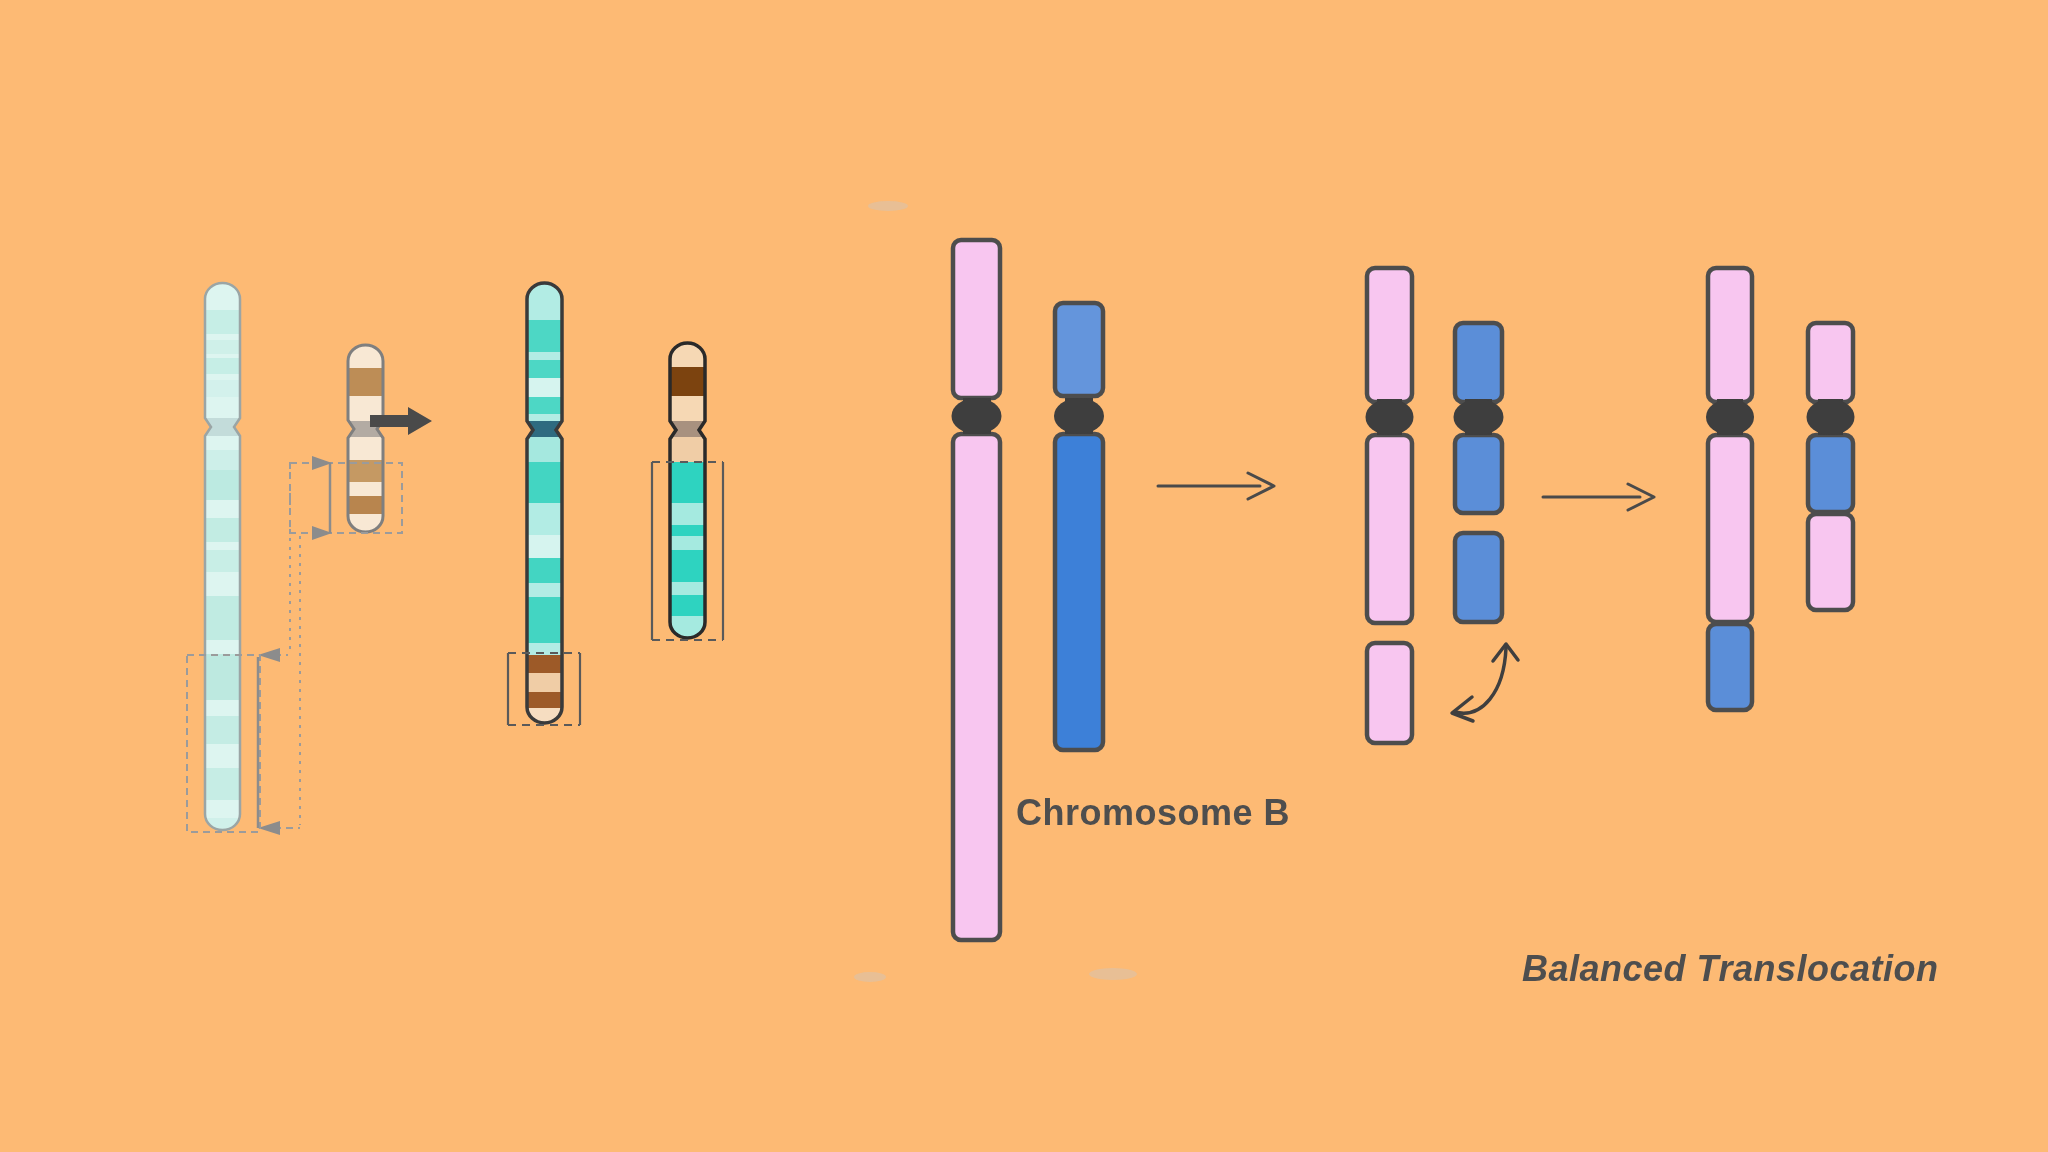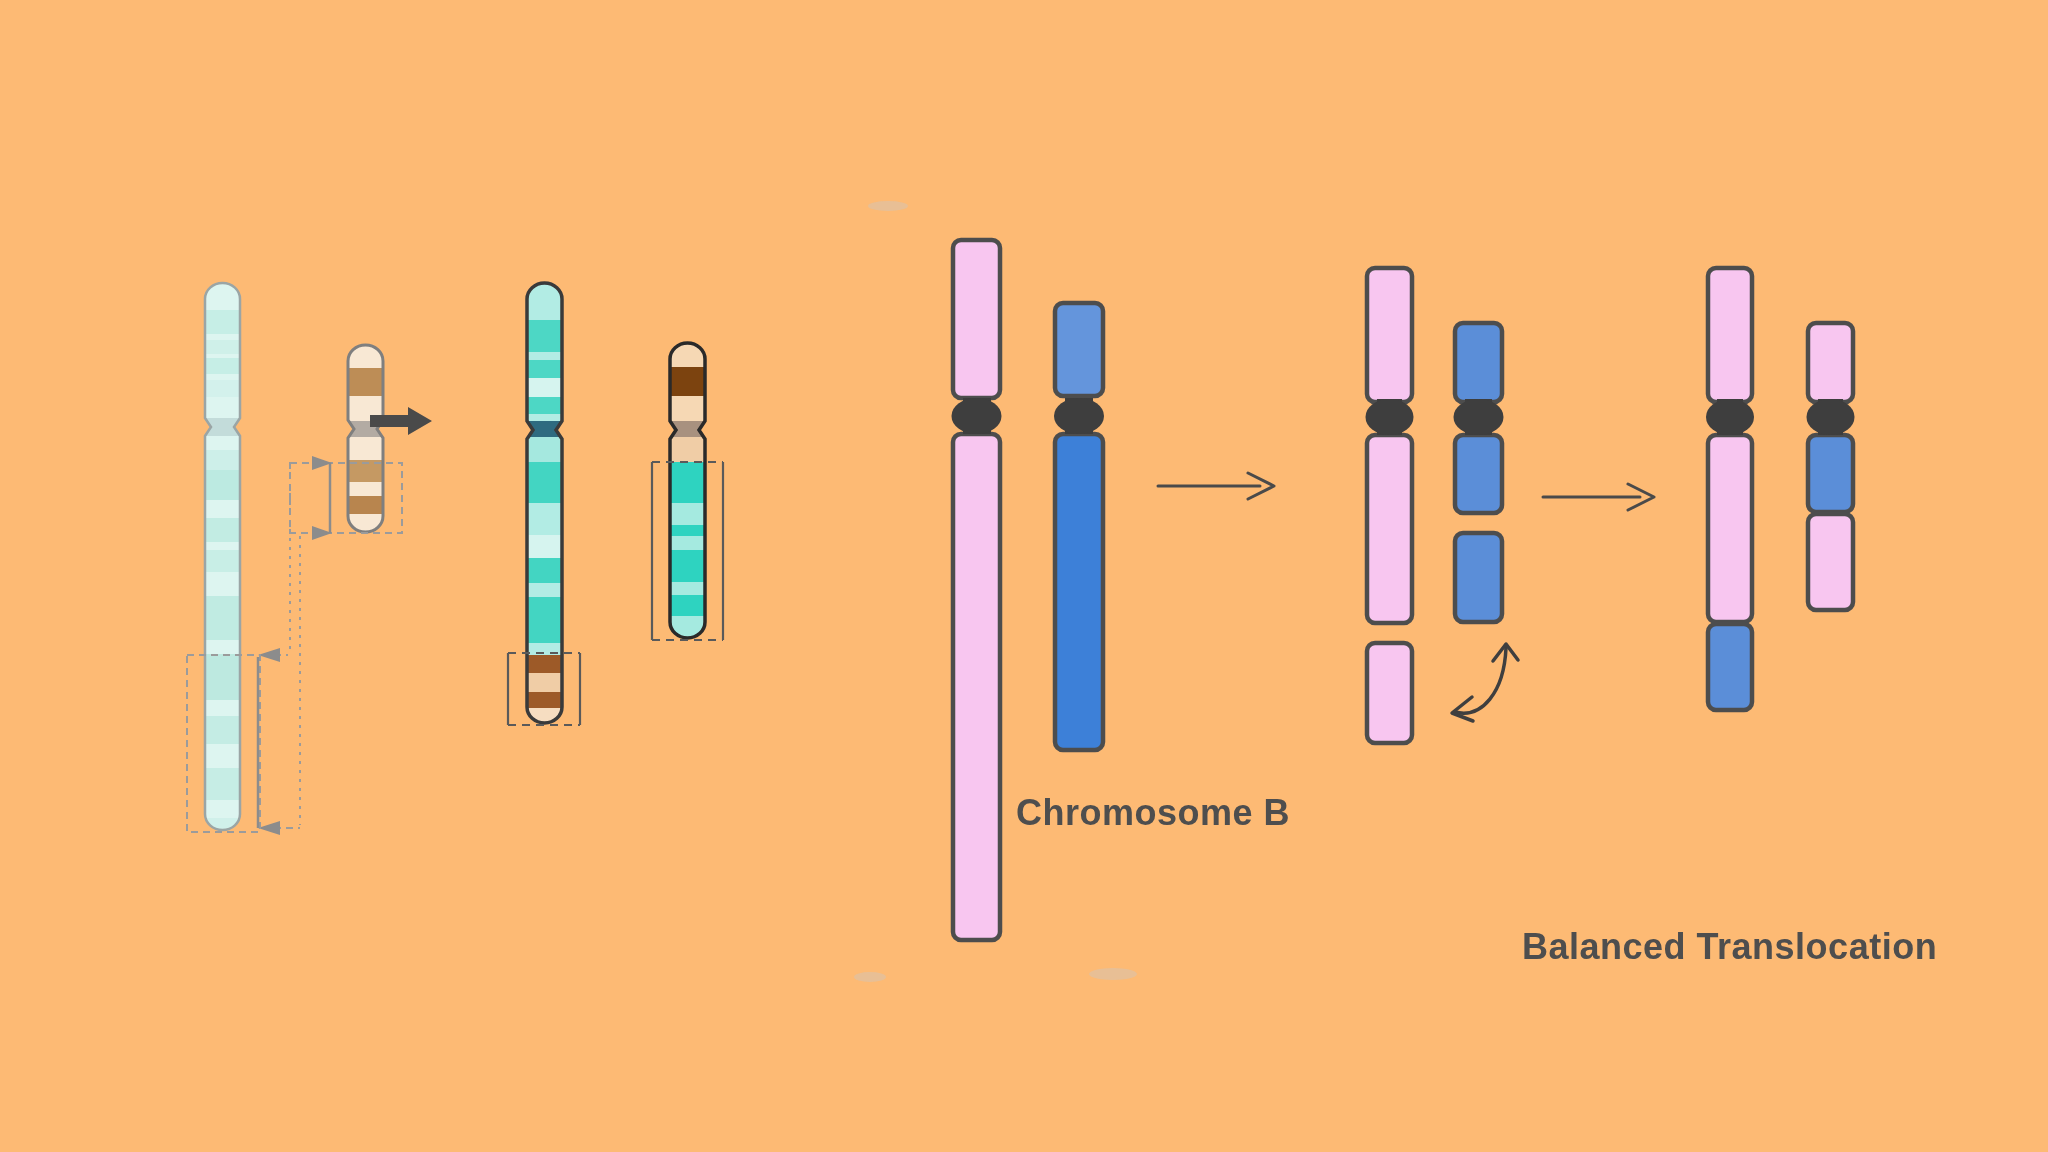--- a/index.html
+++ b/index.html
@@ -2,21 +2,21 @@
 <html><head>
 <meta charset="utf-8">
 <style>
   html,body{margin:0;padding:0;background:#ffffff;}
   .canvas{position:relative;width:2048px;height:1152px;background:#fdba74;overflow:hidden;
           font-family:"Liberation Sans", sans-serif;}
   .fig-svg{position:absolute;left:0;top:0;}
   .diagram-label{position:absolute;font-weight:bold;font-size:36px;color:#4e4e4e;
                  letter-spacing:0.5px;white-space:nowrap;}
   .lbl-chrb{left:1016px;top:792px;}
-  .lbl-bal{left:1522px;top:926px;}
+  .lbl-bal{left:1522px;top:948px;font-style:italic;}
   
   .ol-faint{fill:none;stroke:#9ba5a5;stroke-width:2.5;}
   .ol-med{fill:none;stroke:#7f7f7f;stroke-width:3;}
   .ol-dark{fill:none;stroke:#3a3a3a;stroke-width:3.5;}
   .ol-darker{fill:none;stroke:#2a2a2a;stroke-width:3.5;}
   .rb{stroke:#4d4d4d;stroke-width:4.5;}
   .dashbox{fill:none;stroke:#9b9b9b;stroke-width:2;stroke-dasharray:7 5;}
   .dashline{fill:none;stroke:#9b9b9b;stroke-width:2;stroke-dasharray:7 5;}
   .dotline{fill:none;stroke:#9b9b9b;stroke-width:2;stroke-dasharray:3 6;}
   .solidline{fill:none;stroke:#8c8c8c;stroke-width:2.5;}

